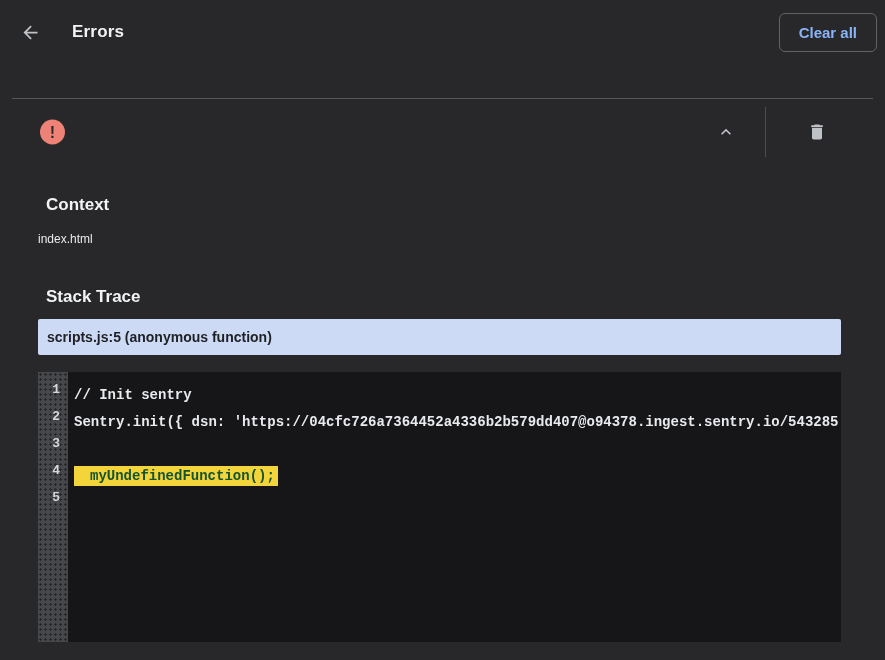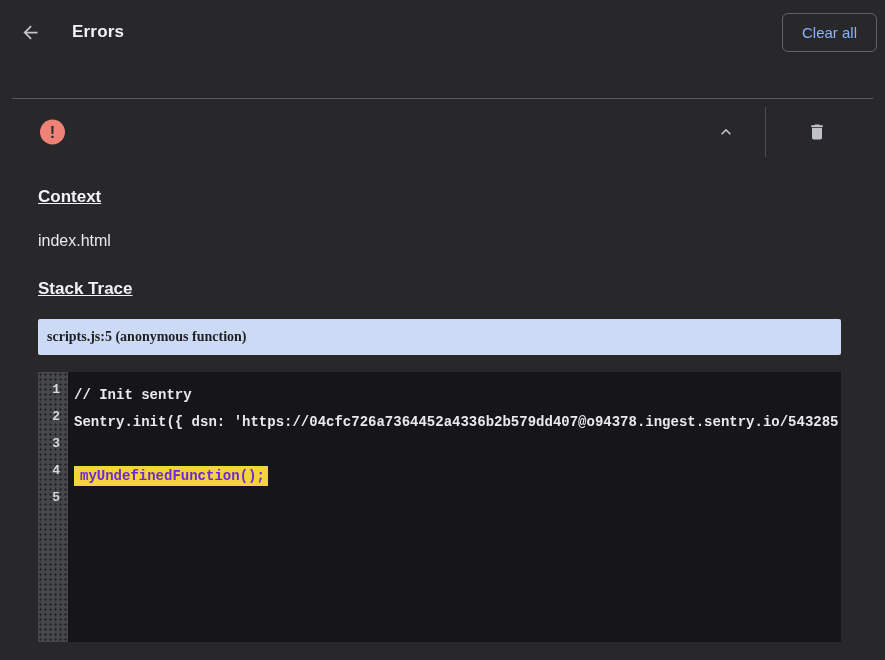--- a/index.html
+++ b/index.html
@@ -25,21 +25,21 @@
     font-size: 17px; font-weight: bold; color: #f1f3f4;
     margin: 0 0 0 24px; letter-spacing: .2px;
   }
   .clear-btn {
     margin-left: auto;
     background: transparent;
     border: 1px solid #5f6368;
     border-radius: 6px;
     color: var(--accent_blue, #8ab4f8);
     font-family: "Liberation Sans", sans-serif;
-    font-size: 15px; font-weight: normal;
+    font-size: 15px; font-weight: bold;
     padding: 10px 19px;
     cursor: pointer;
   }
 
   .h-divider { top: 98px; left: 12px; width: 861px; height: 0; border-top: 1px solid #55575d; }
 
   
   .error-row { top: 107px; left: 0; width: 885px; height: 50px; }
   .err-badge {
     position: absolute; left: 40px; top: 50%; transform: translateY(-50%);
@@ -60,35 +60,35 @@
     cursor: pointer; padding: 0;
   }
   .collapse-btn { left: 708px; }
   .delete-btn { left: 799px; }
   .v-divider {
     position: absolute; left: 765px; top: 0; height: 50px; width: 0;
     border-left: 1px solid #4a4d52;
   }
 
   
-  .section-heading { font-size: 17px; font-weight: bold; color: #f1f3f4; margin: 0; white-space: nowrap; text-decoration: underline; }
+  .section-heading { font-size: 17px; font-weight: bold; color: #f1f3f4; margin: 8px; white-space: nowrap; }
   .context-heading { top: 187px; left: 38px; }
-  .context-value { top: 232px; left: 38px; font-size: 16px; color: #e8eaed; }
+  .context-value { top: 232px; left: 38px; font-size: 12px; color: #e8eaed; }
   .stack-heading { top: 279px; left: 38px; }
 
   
   .frame-bar {
     top: 319px; left: 38px; width: 803px; height: 36px;
     background: var(--frame_bar_bg, #ccdaf6);
     border-radius: 2px;
     display: flex; align-items: center;
     cursor: pointer;
   }
   .frame-bar span {
-    font-family: Liberation Serif, serif;
+    font-family: Liberation Sans, sans-serif;
     font-weight: bold; font-size: 14px; color: #1f2023;
     padding-left: 9px; white-space: pre;
   }
 
   
   .code-block {
     top: 372px; left: 38px; width: 803px; height: 270px;
     display: flex; overflow: hidden;
     background: var(--code_bg, #161618);
   }
@@ -113,22 +113,22 @@
     margin-top: 6px;
   }
   .code-lines .cl {
     font-family: "Liberation Mono", monospace;
     font-weight: bold; font-size: 14px; color: #e8eaed;
     height: 27px; line-height: 27px;
     white-space: pre; overflow: hidden;
   }
   .code-lines .cl .hl {
     background: var(--highlight_yellow, #f3d43b);
-    color: #6d28d9;
-    padding: 2px 3px 2px 6px;
+    color: #14532d;
+    padding: 2px 3px 2px 16px;
   }
 </style>
 </head>
 <body>
 
 <div>
 
   <div class="abs header">
     <button class="back-btn" aria-label="Back">
       <svg width="21" height="21" viewBox="0 0 24 24" fill="#bfc3c8">

